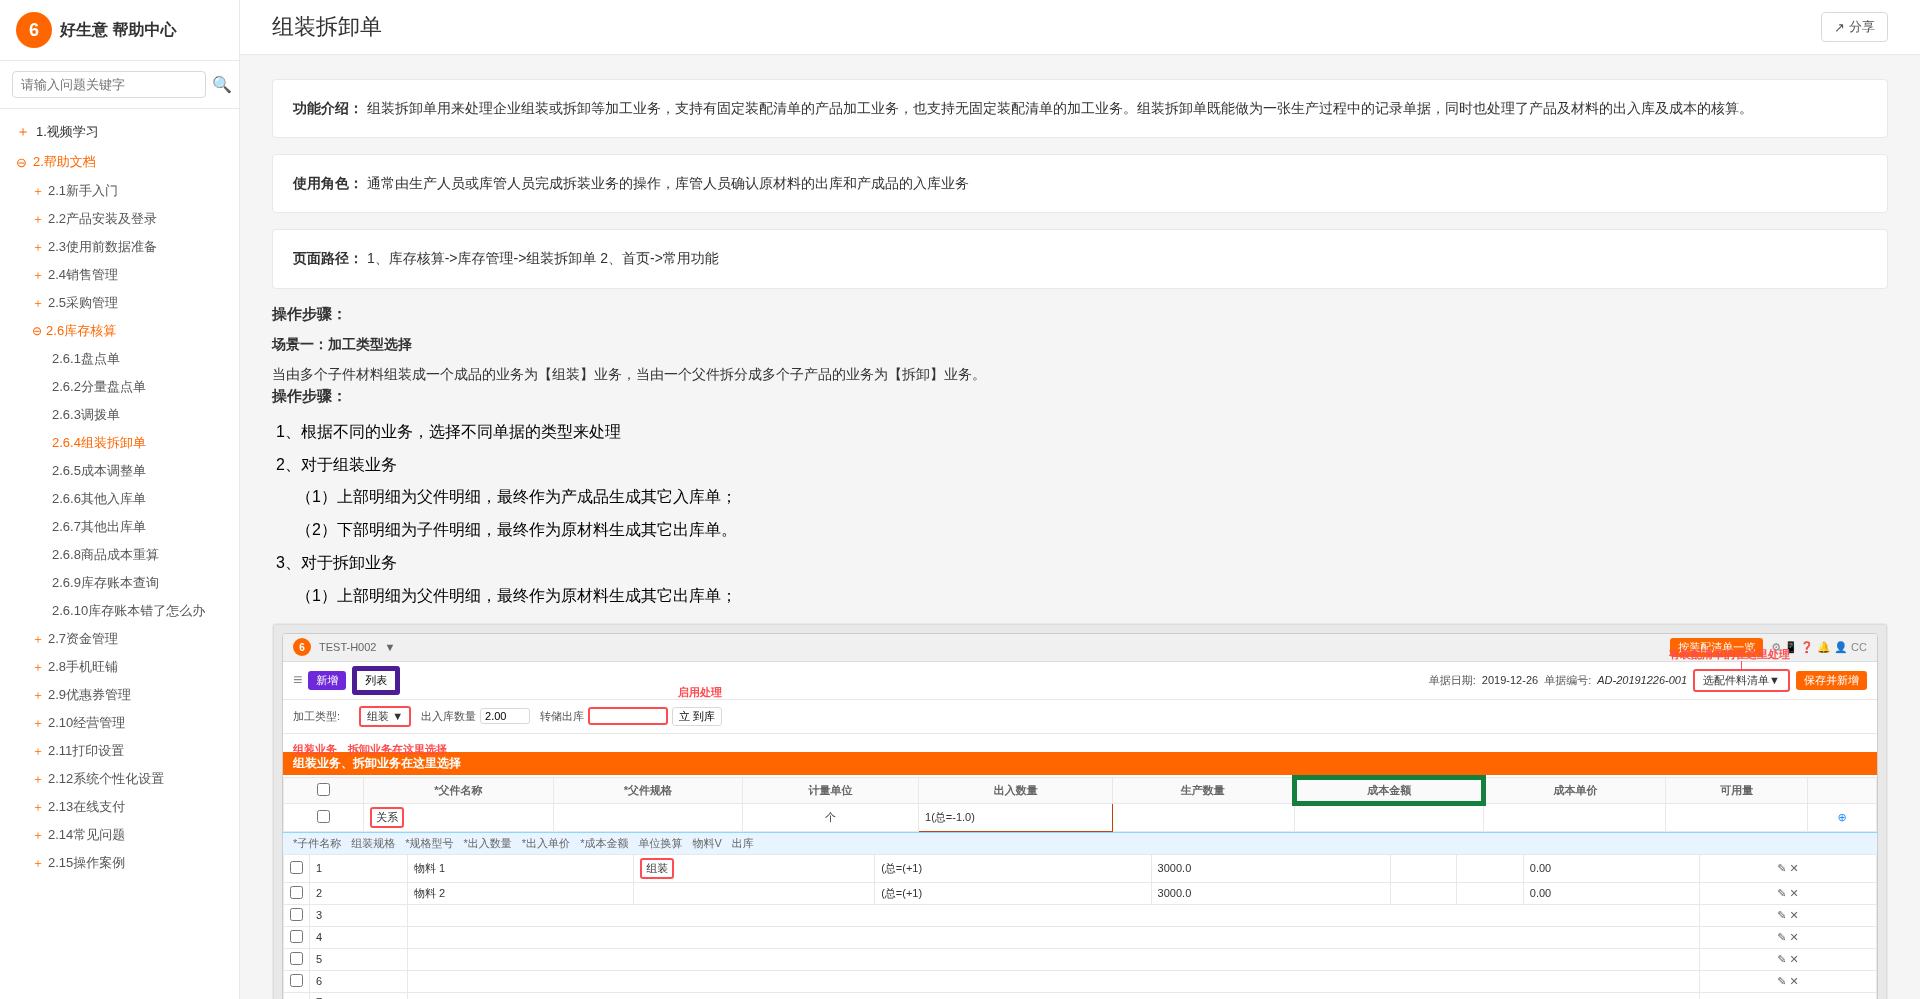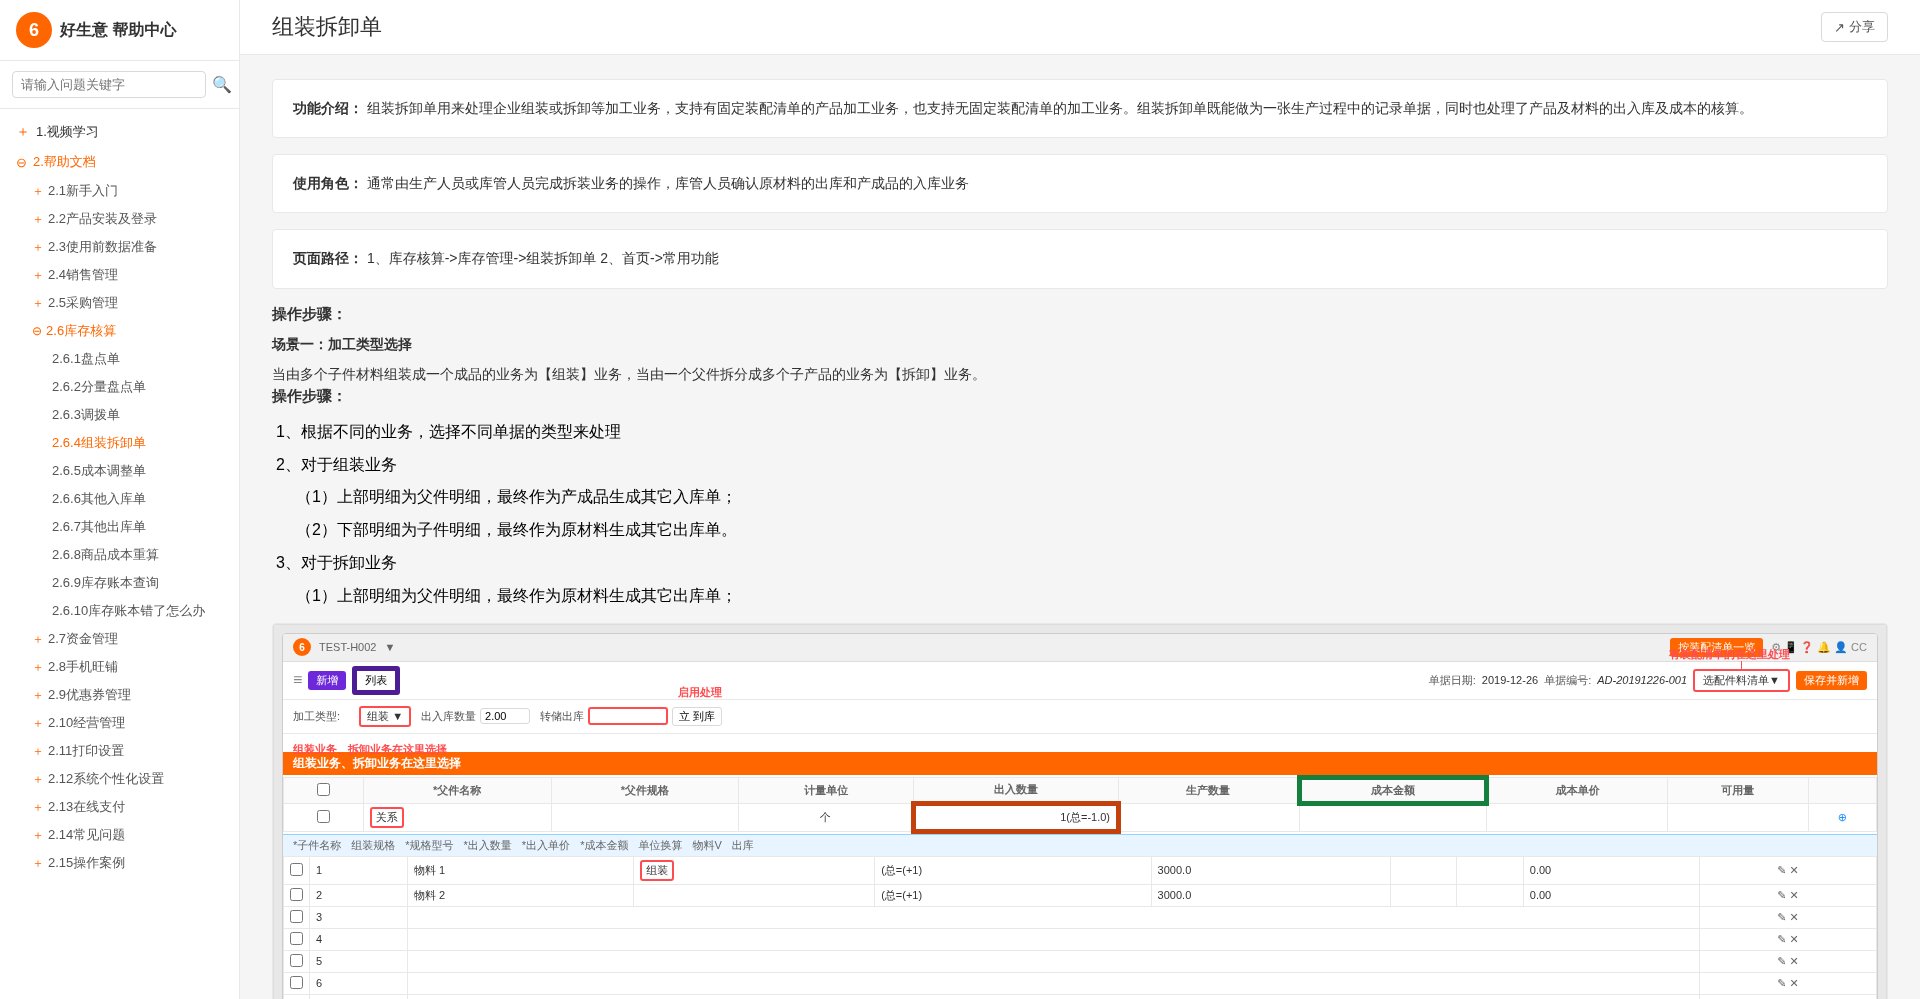--- a/index.html
+++ b/index.html
@@ -310,21 +310,21 @@
                   </tr>
                 </thead>
                 <tbody>
                   <tr>
                     <td style="border:1px solid #e8e8e8; padding:3px 6px; text-align:center;"><input type="checkbox" style=""></td>
                     <td style="border:1px solid #e8e8e8; padding:3px 6px;">
                       <div style="border:2px solid #ff4d4f; border-radius:3px; padding:1px 4px; display:inline-block; font-size:11px;">关系</div>
                     </td>
                     <td style="border:1px solid #e8e8e8; padding:3px 6px;"></td>
                     <td style="border:1px solid #e8e8e8; padding:3px 6px; text-align:center;">个</td>
-                    <td style="border:5px solid #c2410c; padding:3px 6px; text-align:right;">1(总=-1.0)</td>
+                    <td style="border:1px solid #c2410c; padding:3px 6px; text-align:left;">1(总=-1.0)</td>
                     <td style="border:1px solid #e8e8e8; padding:3px 6px;"></td>
                     <td style="border:1px solid #e8e8e8; padding:3px 6px;"></td>
                     <td style="border:1px solid #e8e8e8; padding:3px 6px;"></td>
                     <td style="border:1px solid #e8e8e8; padding:3px 6px;"></td>
                     <td style="border:1px solid #e8e8e8; padding:3px 6px; text-align:center;">
                       <span style="color:#1890ff; cursor:pointer;">⊕</span>
                     </td>
                   </tr>
                 </tbody>
               </table>

